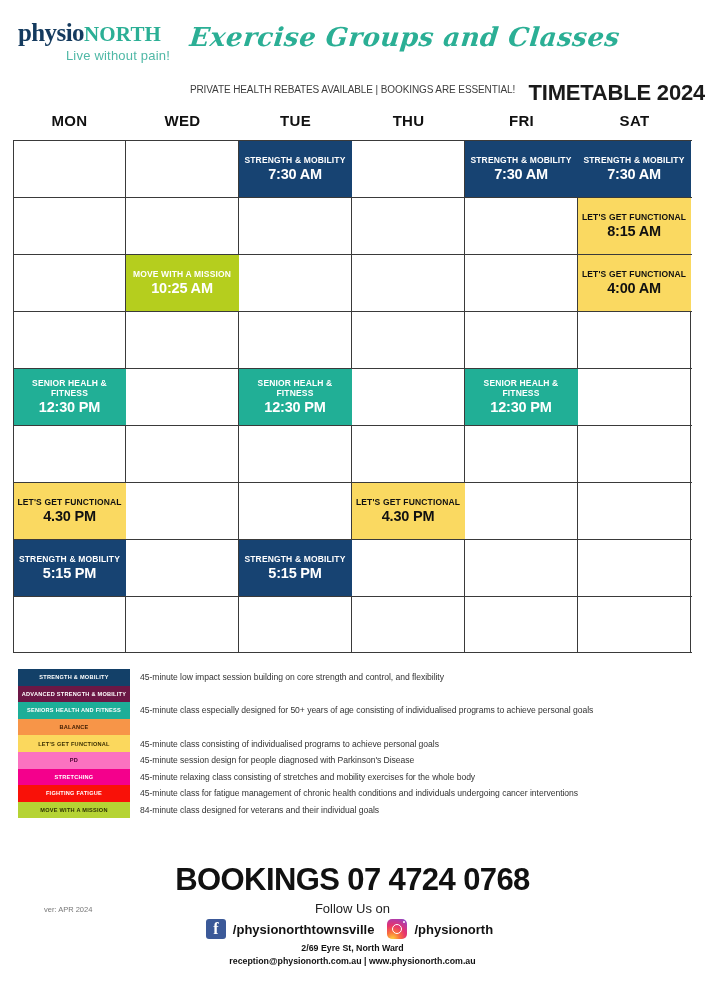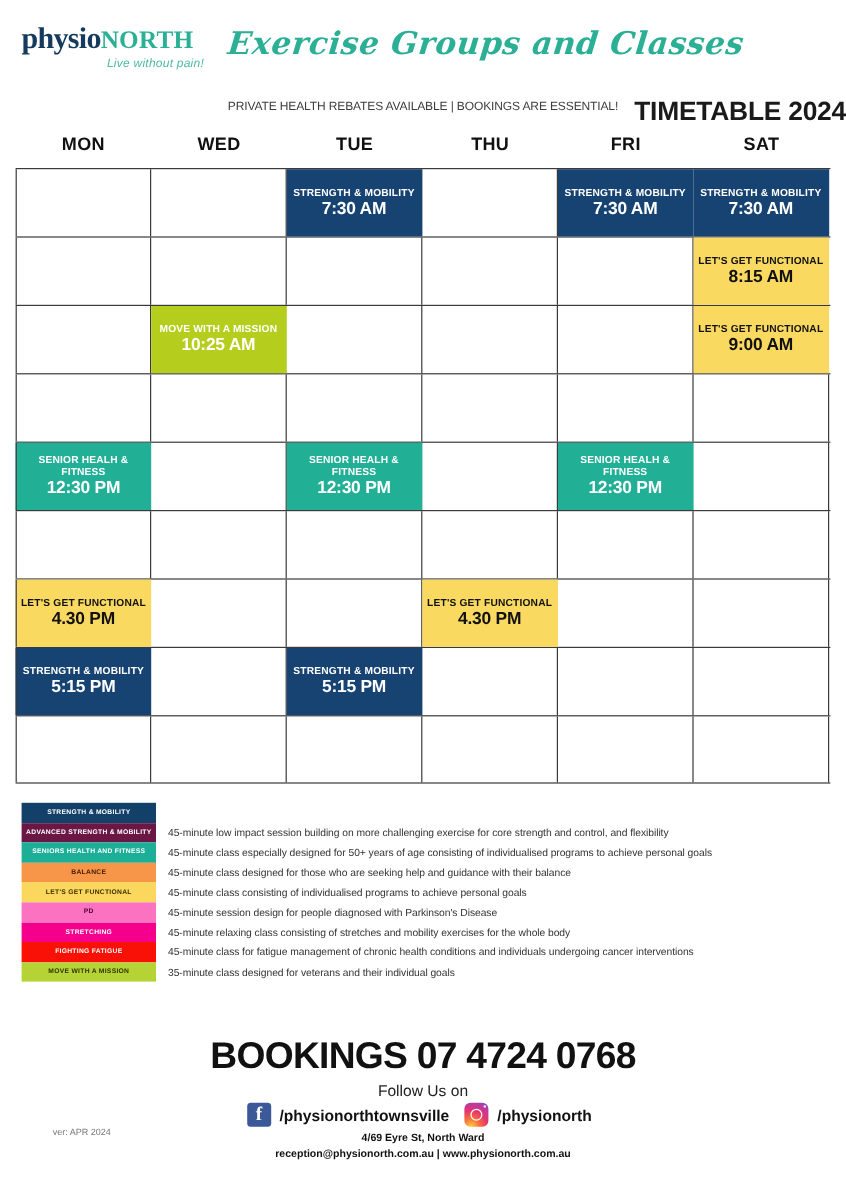--- a/index.html
+++ b/index.html
@@ -10,21 +10,21 @@
     overflow: hidden;
   }
   .page { position: relative; width: 705px; height: 1000px; background:#fff; }
 
   
   .header { position: relative; height: 112px; }
   .logo { position: absolute; left: 18px; top: 20px; width: 152px; }
   .logo-main { font-size: 25px; font-weight: 700; letter-spacing: -0.6px; line-height: 1; }
   .logo-physio { color: #143A5E; font-family: "Liberation Serif", serif; }
   .logo-north  { color: #2BAF95; font-size: 21px; letter-spacing: 0.2px; font-family: "Liberation Serif", serif; }
-  .logo-tag { text-align: right; color: #4FB8A6; font-size: 10px; font-style: italic; margin-top: 3px; letter-spacing: .2px; }
+  .logo-tag { text-align: right; color: #4FB8A6; font-size: 13px; margin-top: 3px; letter-spacing: .2px; }
 
   .title-script {
     position: absolute; left: 0; right: 0; top: 22px;
     padding-left: 190px;
     text-align: left;
     color: #2BAF95;
     font-family: "DejaVu Serif", serif;
     font-style: italic; font-weight: 700;
     font-size: 26px; letter-spacing: .5px;
     transform: skewX(-6deg);
@@ -92,21 +92,21 @@
   }
   .ig-icon {
     width: 20px; height: 20px; border-radius: 5px;
     background: radial-gradient(circle at 28% 100%, #FDD23E 0%, #F9713D 28%, #E6336D 55%, #B93AA0 78%, #7B4FD4 100%);
     display: flex; align-items: center; justify-content: center;
   }
   .ig-icon .ring { width: 10px; height: 10px; border: 1.8px solid #fff; border-radius: 50%; position: relative; }
   .ig-icon .ring::after { content:""; position:absolute; top:-4.3px; right:-3.6px; width:2.2px; height:2.2px; background:#fff; border-radius:50%; }
   .social-handle { font-size: 13px; font-weight: 700; color: #111; margin-right: 6px; }
   .addr { position: absolute; left: 0; right: 0; top: 942px; text-align: center; font-size: 8.8px; font-weight: 700; color: #111; line-height: 1.5; }
-  .ver { position: absolute; left: 44px; top: 939px; font-size: 7.5px; color: #777; }
+  .ver { position: absolute; left: 44px; top: 905px; font-size: 7.5px; color: #777; }
 </style>
 </head>
 <body>
 
 <div class="page">
 
   <div class="header">
     <div class="logo">
       <div class="logo-main"><span class="logo-physio">physio</span><span class="logo-north">NORTH</span></div>
       <div class="logo-tag">Live without pain!</div>
@@ -158,21 +158,21 @@
         <div class="cell"></div>
         <div class="cell filled" style="background: rgb(181, 206, 30); color: rgb(255, 255, 255);">
           <div class="cname">MOVE WITH A MISSION</div>
           <div class="ctime">10:25 AM</div>
         </div>
         <div class="cell"></div>
         <div class="cell"></div>
         <div class="cell"></div>
         <div class="cell filled" style="background: rgb(250, 217, 97); color: rgb(17, 17, 17);">
           <div class="cname">LET'S GET FUNCTIONAL</div>
-          <div class="ctime">9:00 AM</div>
+          <div class="ctime">4:00 AM</div>
         </div>
       </div>
       <div class="grid-row">
         <div class="cell"></div>
         <div class="cell"></div>
         <div class="cell"></div>
         <div class="cell"></div>
         <div class="cell"></div>
         <div class="cell"></div>
       </div>
@@ -235,64 +235,63 @@
         <div class="cell"></div>
         <div class="cell"></div>
         <div class="cell"></div>
         <div class="cell"></div>
       </div>
     </div>
 
   <div class="legend">
       <div class="legend-row">
         <div class="legend-swatch" style="background: rgb(19, 64, 104); color: rgb(255, 255, 255);">STRENGTH &amp; MOBILITY</div>
+        <div class="legend-desc">45-minute low impact session building on core strength and control, and flexibility</div>
       </div>
       <div class="legend-row">
         <div class="legend-swatch" style="background: rgb(107, 23, 69); color: rgb(255, 255, 255);">ADVANCED STRENGTH &amp; MOBILITY</div>
-        <div class="legend-desc">45-minute low impact session building on more challenging exercise for core strength and control, and flexibility</div>
       </div>
       <div class="legend-row">
         <div class="legend-swatch" style="background: rgb(29, 174, 152); color: rgb(255, 255, 255);">SENIORS HEALTH AND FITNESS</div>
         <div class="legend-desc">45-minute class especially designed for 50+ years of age consisting of individualised programs to achieve personal goals</div>
       </div>
       <div class="legend-row">
         <div class="legend-swatch" style="background: rgb(247, 149, 72); color: rgb(58, 26, 0);">BALANCE</div>
-        <div class="legend-desc">45-minute class designed for those who are seeking help and guidance with their balance</div>
       </div>
       <div class="legend-row">
         <div class="legend-swatch" style="background: rgb(251, 216, 93); color: rgb(58, 46, 0);">LET'S GET FUNCTIONAL</div>
         <div class="legend-desc">45-minute class consisting of individualised programs to achieve personal goals</div>
       </div>
       <div class="legend-row">
         <div class="legend-swatch" style="background: rgb(251, 114, 192); color: rgb(74, 0, 48);">PD</div>
         <div class="legend-desc">45-minute session design for people diagnosed with Parkinson's Disease</div>
       </div>
       <div class="legend-row">
         <div class="legend-swatch" style="background: rgb(244, 0, 140); color: rgb(255, 255, 255);">STRETCHING</div>
         <div class="legend-desc">45-minute relaxing class consisting of stretches and mobility exercises for the whole body</div>
       </div>
       <div class="legend-row">
         <div class="legend-swatch" style="background: rgb(249, 17, 8); color: rgb(255, 255, 255);">FIGHTING FATIGUE</div>
         <div class="legend-desc">45-minute class for fatigue management of chronic health conditions and individuals undergoing cancer interventions</div>
       </div>
       <div class="legend-row">
         <div class="legend-swatch" style="background: rgb(181, 211, 52); color: rgb(44, 51, 0);">MOVE WITH A MISSION</div>
-        <div class="legend-desc">35-minute class designed for veterans and their individual goals</div>
+        <div class="legend-desc">84-minute class designed for veterans and their individual goals</div>
       </div>
     </div>
 
   <div class="bookings">BOOKINGS 07 4724 0768</div>
   <div class="follow">Follow Us on</div>
   <div class="social">
     <span class="fb-icon">f</span>
     <span class="social-handle">/physionorthtownsville</span>
     <span class="ig-icon">
         <span class="ring"></span>
       </span>
     <span class="social-handle">/physionorth</span>
   </div>
   <div class="addr">
-    <div>4/69 Eyre St, North Ward</div>
+    <div>2/69 Eyre St, North Ward</div>
     <div>reception@physionorth.com.au | www.physionorth.com.au</div>
   </div>
   <div class="ver">ver: APR 2024</div>
 
 </div>
 
 </body></html>

